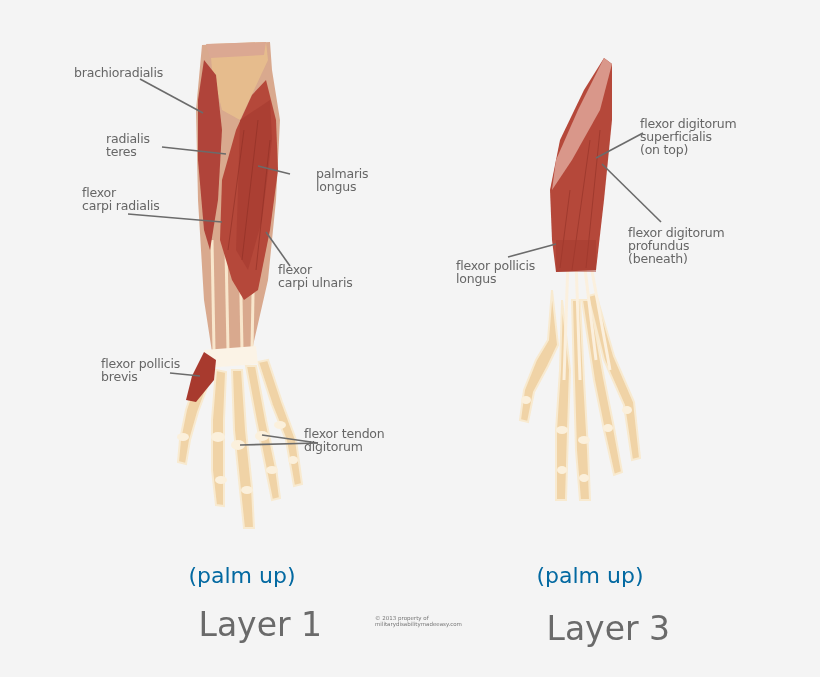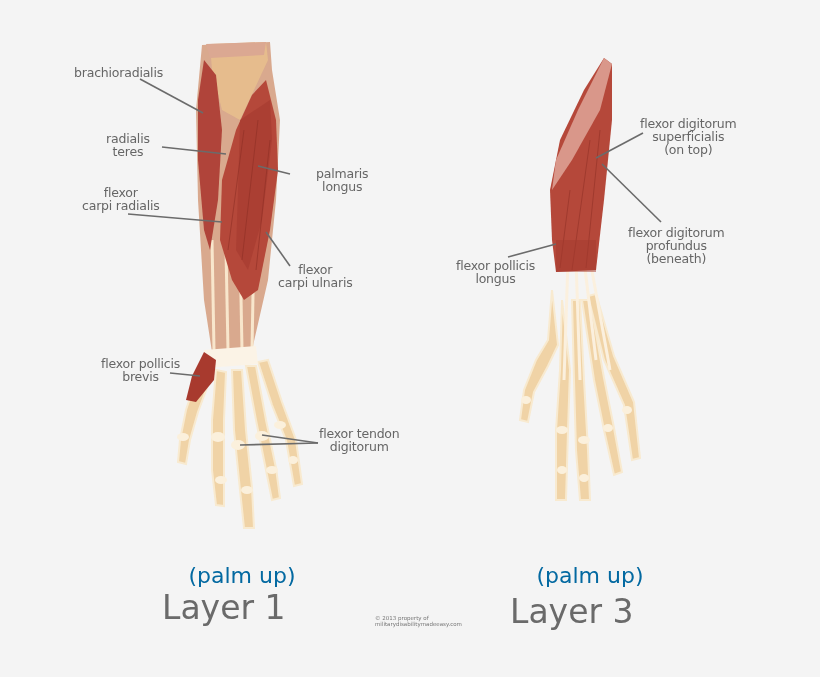--- a/index.html
+++ b/index.html
@@ -1,21 +1,21 @@
 <!DOCTYPE html>
 <html><head>
 <meta charset="utf-8">
 <style>
   html, body { margin:0; padding:0; }
   body { width:820px; height:677px; background:#f4f4f4; position:relative; overflow:hidden;
          font-family:"DejaVu Sans", sans-serif; color:#666; }
   svg.art { position:absolute; left:0; top:0; }
-  .lbl { position:absolute; font-size:12.5px; line-height:13px; color:#666; text-align:center; white-space:pre; letter-spacing:-0.2px; }
+  .lbl { position:absolute; font-size:12.5px; line-height:13px; color:#666; white-space:pre; letter-spacing:-0.2px; }
   .cap-sub { position:absolute; font-size:22px; color:#0369a1; text-align:center; }
-  .cap-main { position:absolute; font-size:33px; color:#6a6a6a; text-align:left; }
+  .cap-main { position:absolute; font-size:33px; color:#6a6a6a; text-align:right;margin-top:17px; }
   .copy { position:absolute; font-size:5.5px; line-height:6px; color:#777; white-space:pre; }
 </style>
 </head>
 <body>
 
 <svg class="art" width="820" height="677" viewBox="0 0 820 677">
 
   <g>
 
     <g fill="#f0d3a6" stroke="#f8ead0" stroke-width="2">
@@ -125,21 +125,21 @@
 <div class="lbl" style="left:106px;top:132px;">radialis
 teres</div>
 <div class="lbl" style="left:82px;top:186px;">flexor
 carpi radialis</div>
 <div class="lbl" style="left:292px;top:167px;margin-left:24px;">palmaris
 longus</div>
 <div class="lbl" style="left:278px;top:263px;">flexor
 carpi ulnaris</div>
 <div class="lbl" style="left:101px;top:357px;">flexor pollicis
 brevis</div>
-<div class="lbl" style="left:319px;top:427px;">flexor tendon
+<div class="lbl" style="left:304px;top:427px;">flexor tendon
 digitorum</div>
 
 <div class="lbl" style="left:640px;top:117px;">flexor digitorum
 superficialis
 (on top)</div>
 <div class="lbl" style="left:628px;top:226px;">flexor digitorum
 profundus
 (beneath)</div>
 <div class="lbl" style="left:456px;top:259px;">flexor pollicis
 longus</div>

